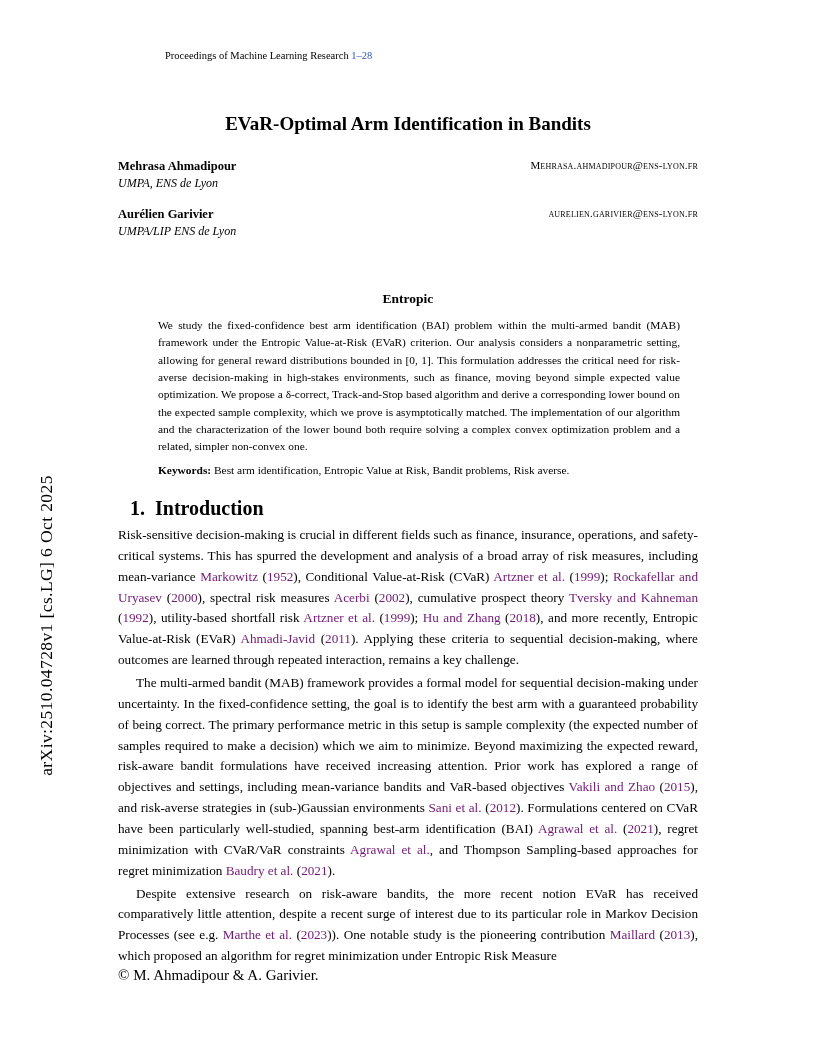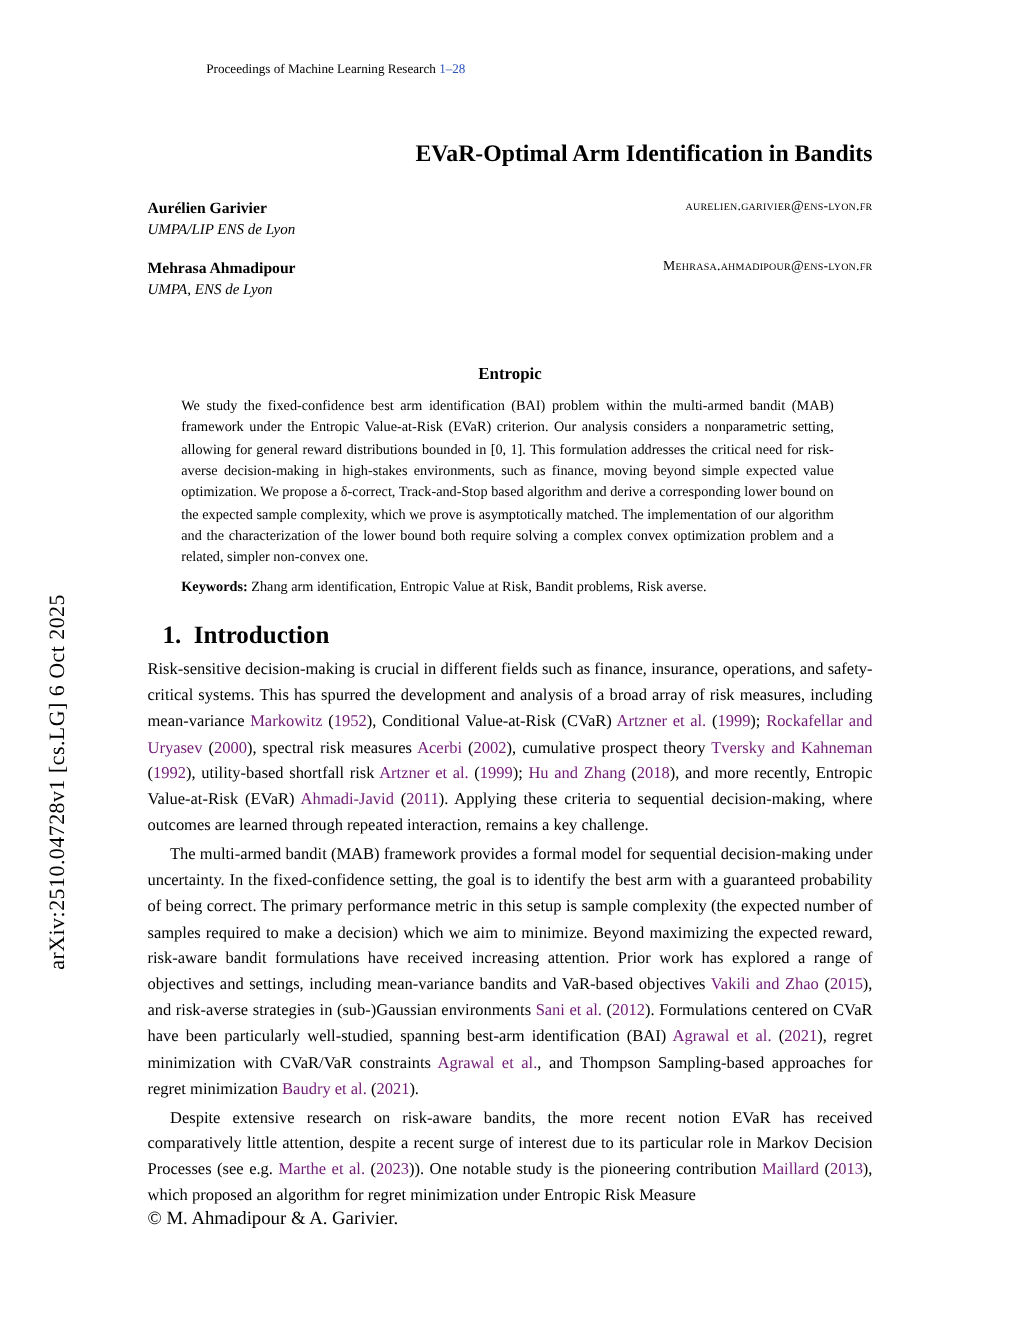--- a/index.html
+++ b/index.html
@@ -48,21 +48,21 @@
   }
   .running-head .cite {
     color: #2a52b8;
   }
 
   .paper-title {
     position: absolute;
     left: 118px;
     top: 113px;
     width: 580px;
-    text-align: right;
+    text-align: center;
     font-size: 19px;
     font-weight: bold;
     font-family: "Liberation Serif", serif;
   }
 
   
   .authors {
     position: absolute;
     left: 118px;
     top: 158px;
@@ -100,21 +100,21 @@
     position: absolute;
     left: 118px;
     top: 291px;
     width: 580px;
     text-align: center;
     font-size: 13.5px;
     font-weight: bold;
   }
   .abstract-body {
     position: absolute;
-    left: 145px;
+    left: 158px;
     top: 317px;
     width: 522px;
     font-size: 11.4px;
     line-height: 1.52;
     text-align: justify;
   }
   .keywords {
     margin-top: 6px;
     font-size: 11.4px;
     line-height: 1.5;
@@ -166,37 +166,37 @@
   <div class="arxiv-stamp">arXiv:2510.04728v1  [cs.LG]  6 Oct 2025</div>
 
   <div class="running-head">
     <span>Proceedings of Machine Learning Research </span><span class="cite">1–28</span>
   </div>
 
   <div class="paper-title">EVaR-Optimal Arm Identification in Bandits</div>
 
   <div class="authors">
     <div class="author-row">
+      <div class="author-name">Mehrasa Ahmadipour</div>
+      <div class="author-affil">UMPA, ENS de Lyon</div>
+      <div class="author-email">Mehrasa.ahmadipour@ens-lyon.fr</div>
+    </div>
+    <div class="author-row">
       <div class="author-name">Aurélien Garivier</div>
       <div class="author-affil">UMPA/LIP ENS de Lyon</div>
       <div class="author-email">aurelien.garivier@ens-lyon.fr</div>
-    </div>
-    <div class="author-row">
-      <div class="author-name">Mehrasa Ahmadipour</div>
-      <div class="author-affil">UMPA, ENS de Lyon</div>
-      <div class="author-email">Mehrasa.ahmadipour@ens-lyon.fr</div>
     </div>
   </div>
 
   <div class="abstract-title">Entropic</div>
   <div class="abstract-body">
     <span>We study the fixed-confidence best arm identification (BAI) problem within the multi-armed bandit (MAB) framework under the Entropic Value-at-Risk (EVaR) criterion. Our analysis considers a nonparametric setting, allowing for general reward distributions bounded in [0, 1]. This formulation addresses the critical need for risk-averse decision-making in high-stakes environments, such as finance, moving beyond simple expected value optimization. We propose a δ-correct, Track-and-Stop based algorithm and derive a corresponding lower bound on the expected sample complexity, which we prove is asymptotically matched. The implementation of our algorithm and the characterization of the lower bound both require solving a complex convex optimization problem and a related, simpler non-convex one.</span>
     <div class="keywords">
       <b>Keywords:</b>
-      <span>Zhang arm identification, Entropic Value at Risk, Bandit problems, Risk averse.</span>
+      <span>Best arm identification, Entropic Value at Risk, Bandit problems, Risk averse.</span>
     </div>
   </div>
 
   <div class="section-heading">
     <span>1.</span>
     &nbsp;<span>Introduction</span>
   </div>
 
   <div class="body-text" id="body-text">
       <p><span>Risk-sensitive decision-making is crucial in different fields such as finance, insurance, operations, and safety-critical systems. This has spurred the development and analysis of a broad array of risk measures, including mean-variance </span><span class="cite">Markowitz</span><span> (</span><span class="cite">1952</span><span>), Conditional Value-at-Risk (CVaR) </span><span class="cite">Artzner et al.</span><span> (</span><span class="cite">1999</span><span>); </span><span class="cite">Rockafellar and Uryasev</span><span> (</span><span class="cite">2000</span><span>), spectral risk measures </span><span class="cite">Acerbi</span><span> (</span><span class="cite">2002</span><span>), cumulative prospect theory </span><span class="cite">Tversky and Kahneman</span><span> (</span><span class="cite">1992</span><span>), utility-based shortfall risk </span><span class="cite">Artzner et al.</span><span> (</span><span class="cite">1999</span><span>); </span><span class="cite">Hu and Zhang</span><span> (</span><span class="cite">2018</span><span>), and more recently, Entropic Value-at-Risk (EVaR) </span><span class="cite">Ahmadi-Javid</span><span> (</span><span class="cite">2011</span><span>). Applying these criteria to sequential decision-making, where outcomes are learned through repeated interaction, remains a key challenge.</span></p>

